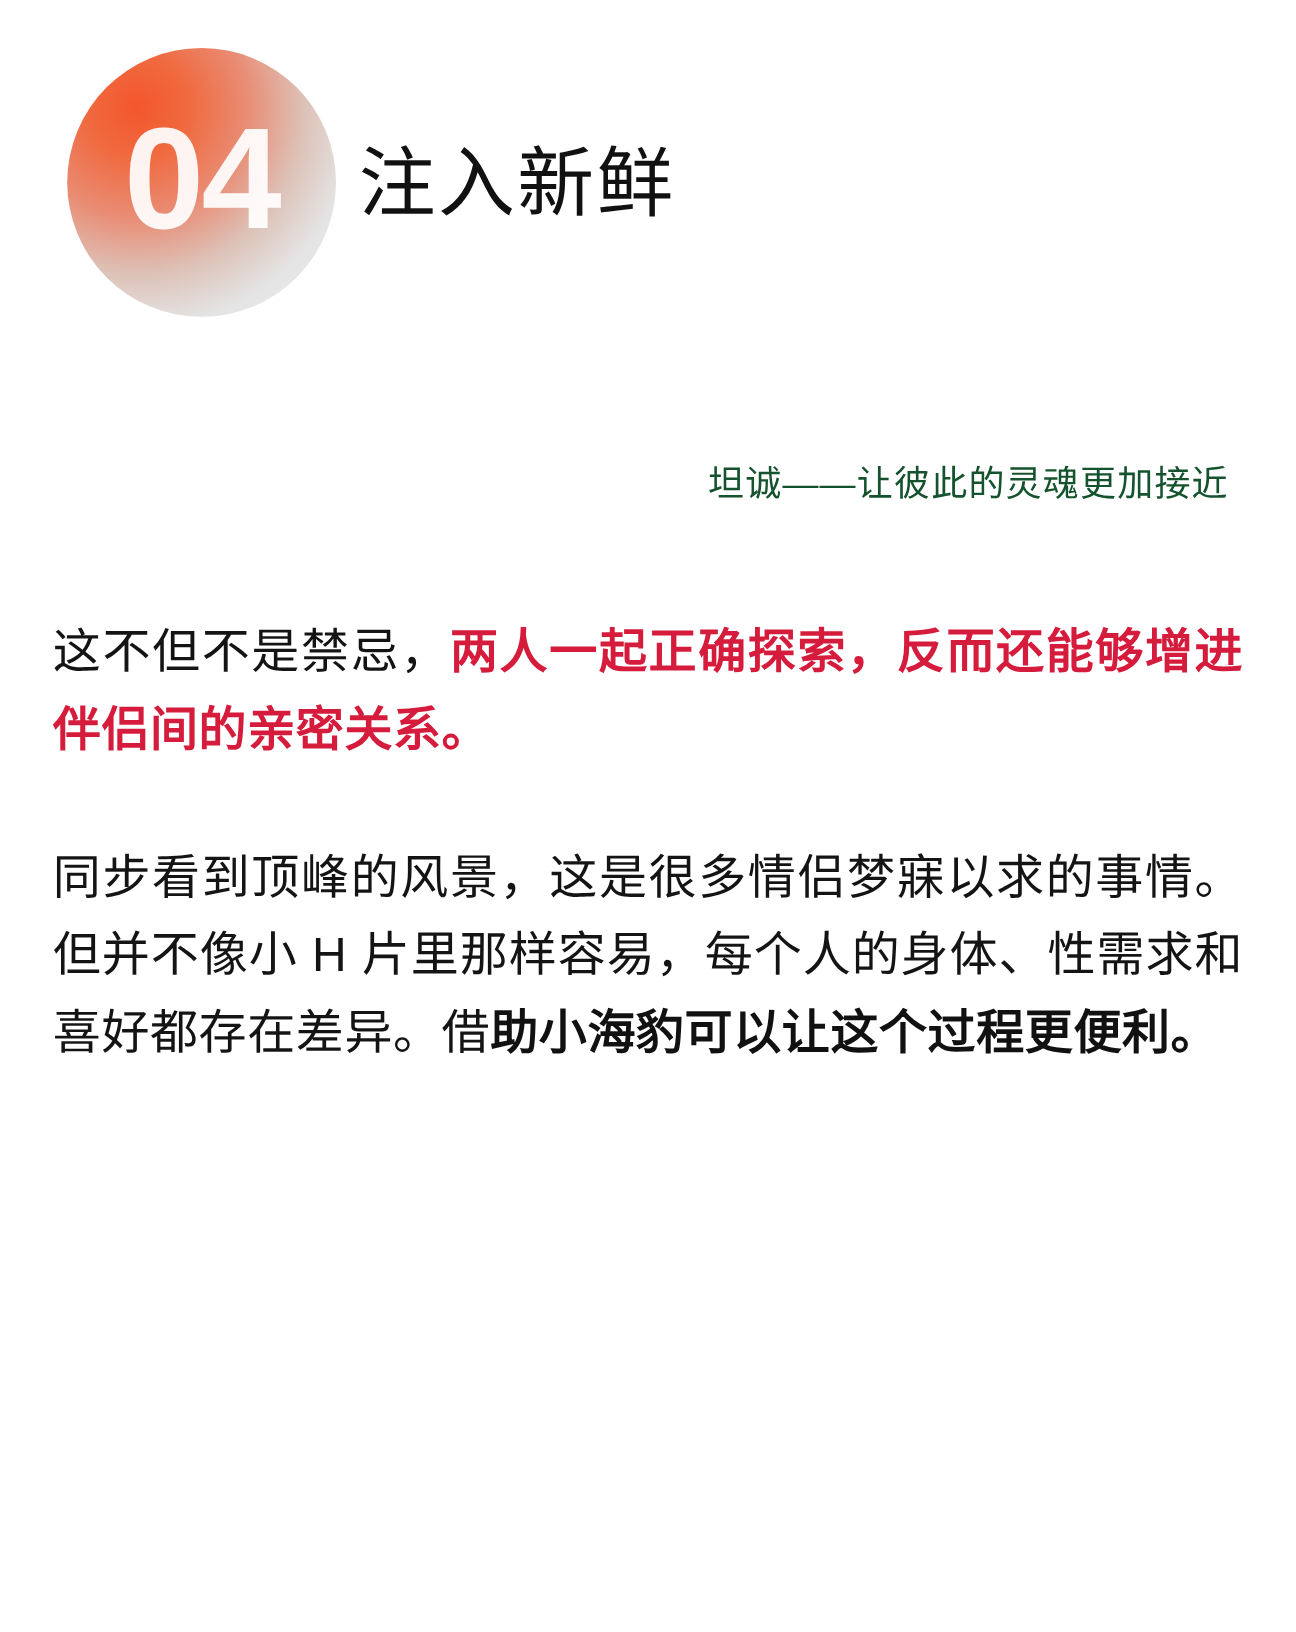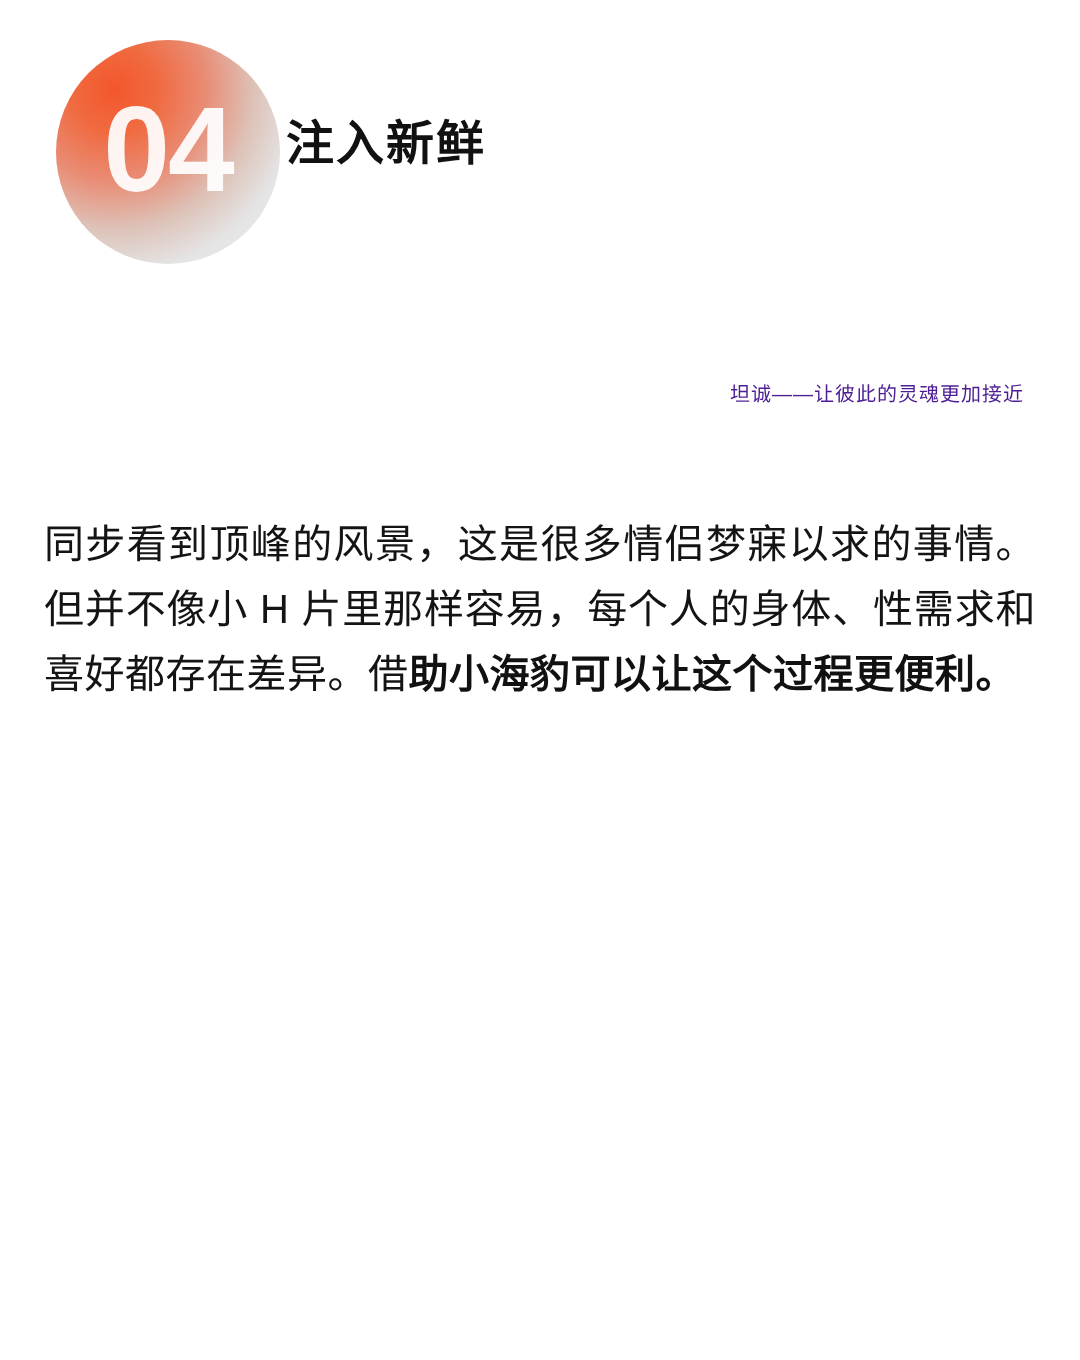--- a/index.html
+++ b/index.html
@@ -58,43 +58,44 @@
     box-sizing: border-box;
   }
 
   .title-block {
     position: absolute;
     left: 286px;
     top: 116px;
     width: 740px;
   }
   .title-line {
-    font-size: 48px;
-    font-weight: 700;
+    font-size: 64px;
+    font-weight: 400;
     line-height: 1.18;
     letter-spacing: 2px;
     color: #111111;
+    margin-left: 13px;
   }
   .title-line-1 {
     text-align: left;
   }
   .title-line-2 {
     text-align: left;
     padding-left: 110px;
   }
   .title-accent {
     color: #ef4b2b;
   }
 
   .subtitle {
     position: absolute;
     right: 56px;
     top: 378px;
-    font-size: 20px;
-    color: #4c1d95;
+    font-size: 30px;
+    color: #14532d;
     letter-spacing: 1px;
     font-weight: 400;
   }
 
   
   .content {
     padding: 92px 44px 0 44px;
   }
   .para {
     font-size: 40px;
@@ -128,16 +129,17 @@
   <div class="title-block">
     <div class="title-line title-line-1">注入新鲜</div>
   </div>
 
   <div class="subtitle">坦诚——让彼此的灵魂更加接近</div>
 </div>
 
 <div class="content">
 
 
+  <p class="para"><span>这不但不是禁忌，</span><span class="hl-red">两人一起正确探索，反而还能够增进伴侣间的亲密关系。</span></p>
 
   <p class="para"><span>同步看到顶峰的风景，这是很多情侣梦寐以求的事情。但并不像小 H 片里那样容易，每个人的身体、性需求和喜好都存在差异。借</span><span class="hl-bold">助小海豹可以让这个过程更便利。</span></p>
 
 </div>
 
 </body></html>

